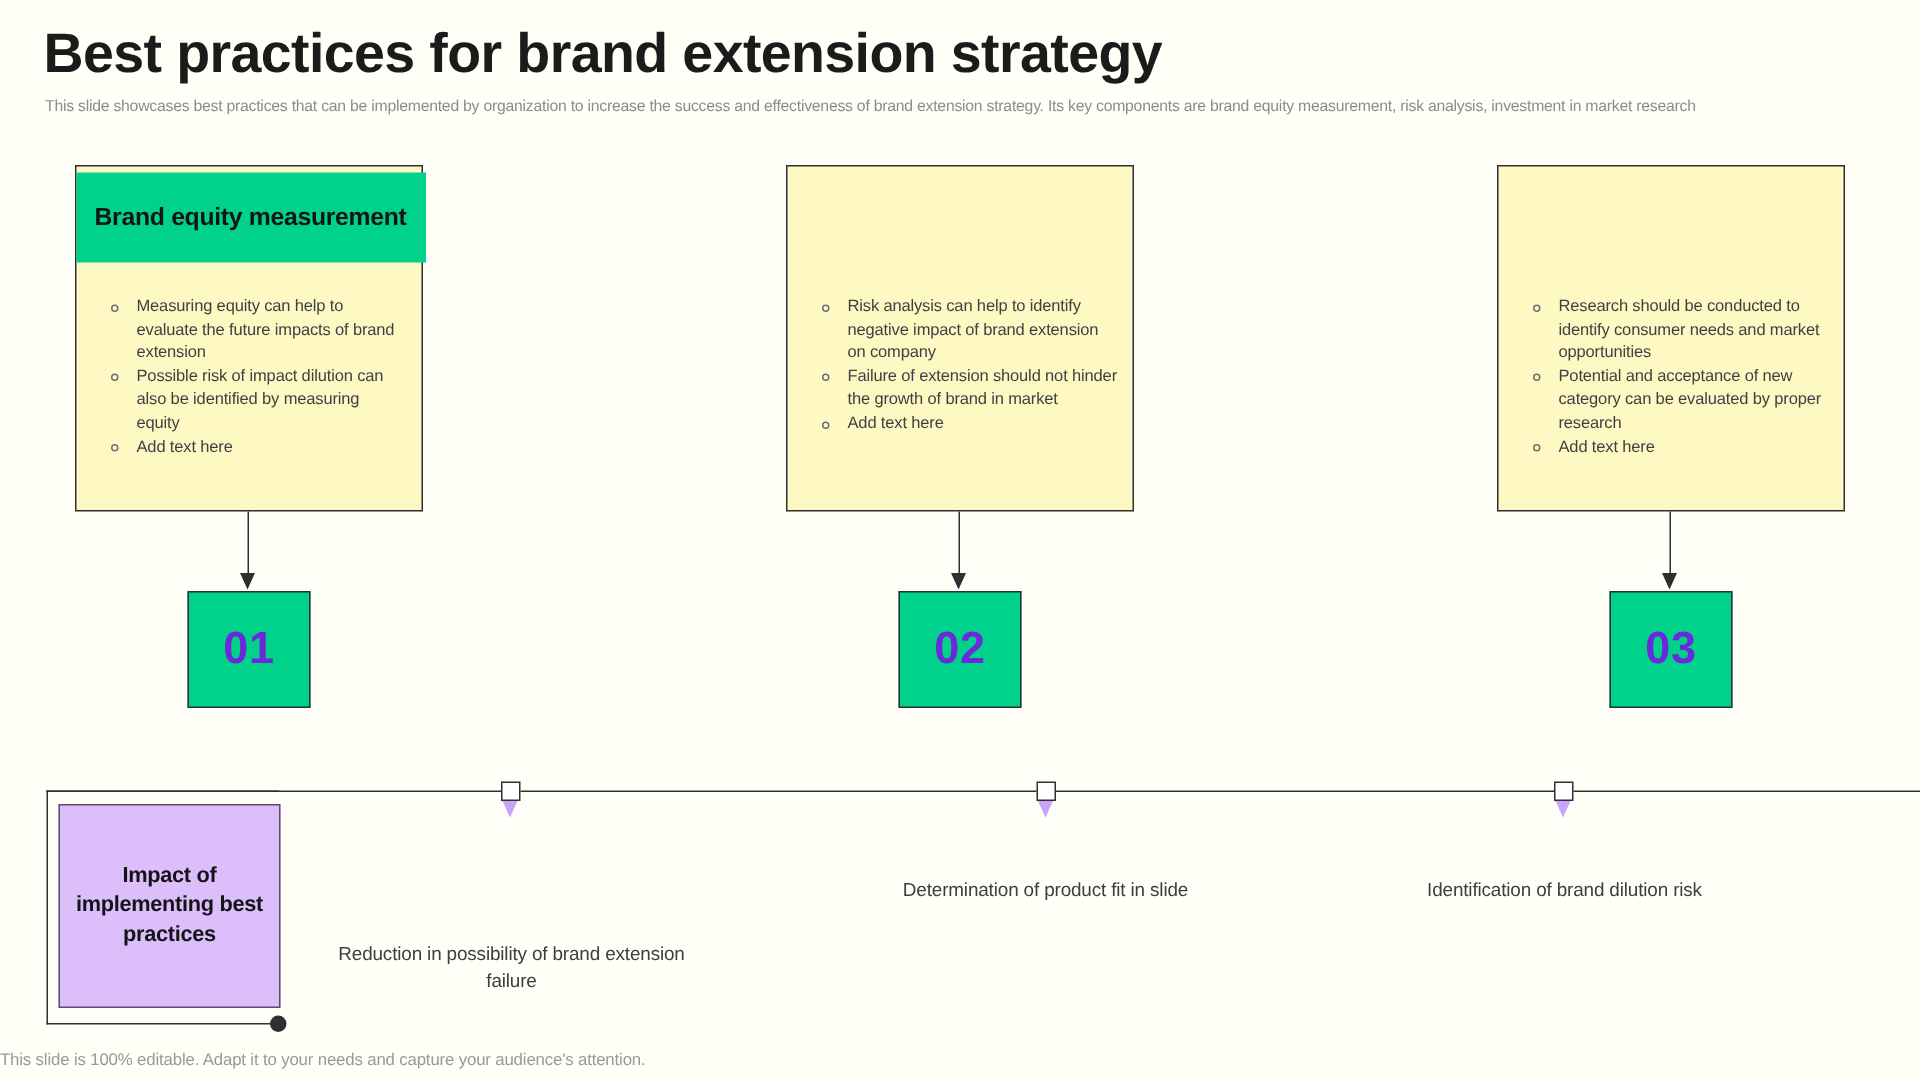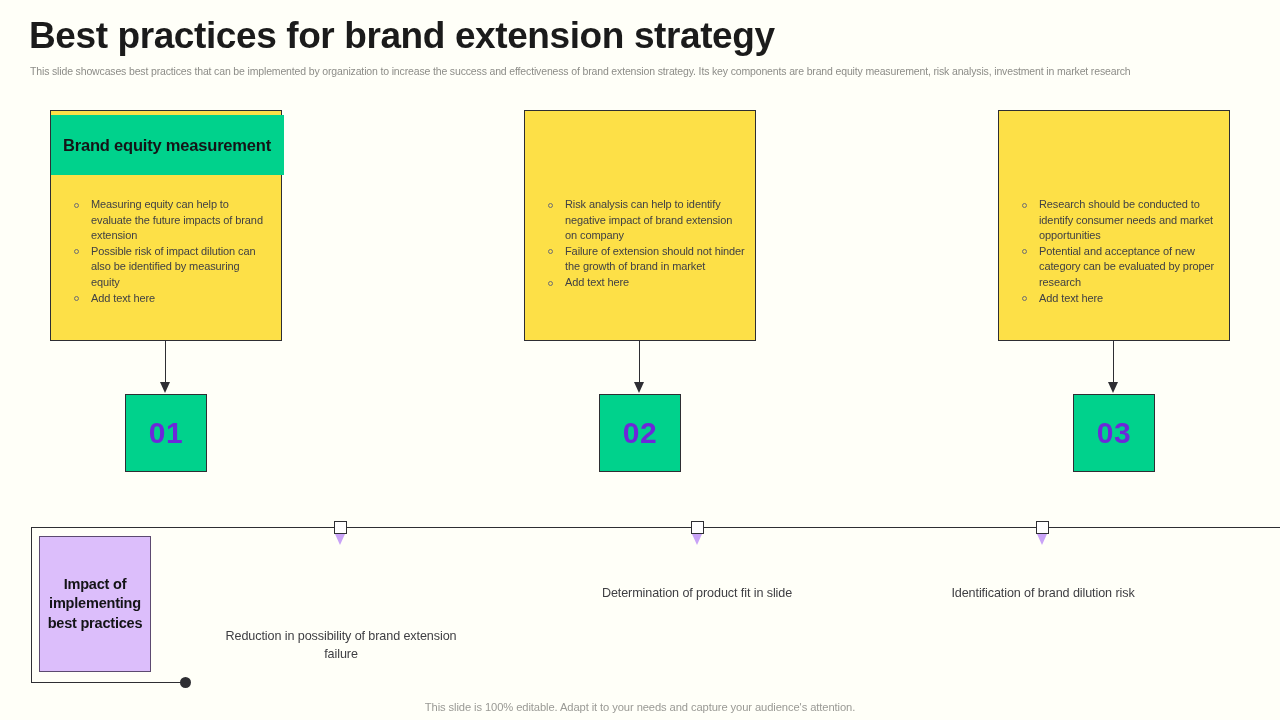--- a/index.html
+++ b/index.html
@@ -44,21 +44,21 @@
     line-height: 1.35;
     letter-spacing: -0.15px;
   }
 
   
   .card {
     position: absolute;
     top: 110px;
     width: 232px;
     height: 231px;
-    background: #fde047;
+    background: #fef9c3;
     border: 1.3px solid #2e2e33;
     box-sizing: border-box;
   }
   .card-col-0 { left: 50px; }
   .card-col-1 { left: 524px; }
   .card-col-2 { left: 998px; }
 
   .card-header {
     position: absolute;
     left: -0.5px;
@@ -185,21 +185,21 @@
     top: 677px;
     width: 11px;
     height: 11px;
     border-radius: 50%;
     background: #2e2e33;
   }
   #impact-box {
     position: absolute;
     left: 39px;
     top: 536px;
-    width: 112px;
+    width: 148px;
     height: 136px;
     background: #dcbefb;
     border: 1.1px solid #5c4a70;
     box-sizing: border-box;
     display: flex;
     align-items: center;
     justify-content: center;
   }
   #impact-box-text {
     font-size: 14.5px;
@@ -262,21 +262,20 @@
   .tl-l-0 { left: 216px; margin-top: 43px; }
   .tl-l-1 { left: 572px; }
   .tl-l-2 { left: 918px; }
 
   
   #footer-note {
     position: absolute;
     left: 0;
     top: 701px;
     width: 1280px;
-    text-align: center;
     font-size: 11.2px;
     color: #9a9a95;
     letter-spacing: -0.1px;
   }
 </style>
 </head>
 <body>
 
 <div id="slide">
 

